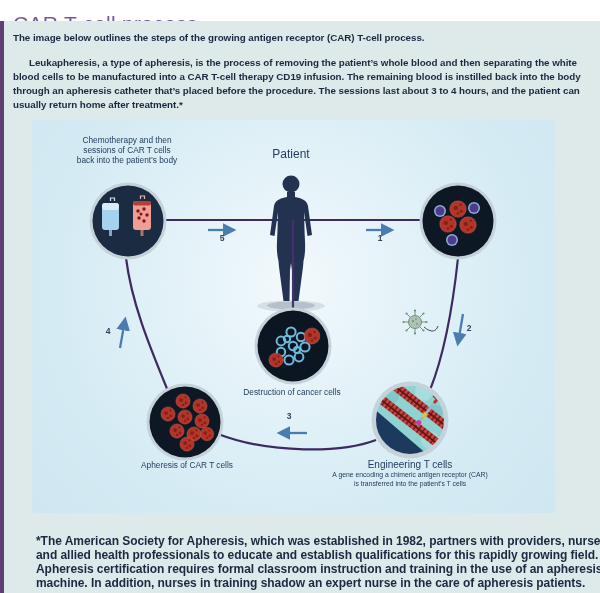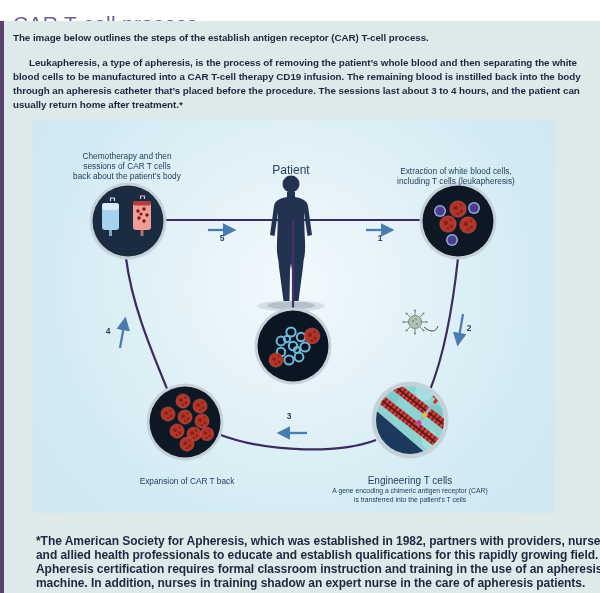--- a/index.html
+++ b/index.html
@@ -7,21 +7,21 @@
   .page{position:relative;width:600px;height:593px;background:#ffffff;overflow:hidden;}
   .left-rule{position:absolute;left:0;top:21px;width:4px;height:572px;background:#5d4070;}
   .content-bg{position:absolute;left:4px;top:21px;width:596px;height:572px;background:#dee9e9;}
   .page-title{position:absolute;left:13px;top:-2px;font-size:21px;letter-spacing:.3px;color:#6f5c92;font-weight:500;}
   .intro{position:absolute;left:13px;top:31px;width:577px;font-size:9.8px;line-height:13.9px;font-weight:700;color:#1b2940;letter-spacing:-0.05px;}
   .intro .para{text-indent:16px;margin-top:11px;}
   .footnote{position:absolute;left:8px;top:534px;width:578px;font-size:12px;line-height:14px;font-weight:700;color:#1b2940;letter-spacing:-0.05px;margin-left:28px;}
   .diagram{position:absolute;left:32px;top:120px;width:523px;height:393px;border-radius:3px;
     background:radial-gradient(circle at 50% 42%, #f2f9fc 0%, #e3f2f8 35%, #d5ebf4 68%, #cfe7f1 100%);}
   .diagram svg{position:absolute;left:0;top:0;}
-  .lbl{position:absolute;text-align:center;font-size:8.3px;line-height:9.9px;color:#25405f;font-weight:500;margin-top:16px;}
+  .lbl{position:absolute;text-align:center;font-size:8.3px;line-height:9.9px;color:#25405f;font-weight:500;}
   .lbl-chemo{left:20px;top:16px;width:150px;}
   .lbl-patient{left:219px;top:30px;width:80px;font-size:12px;}
   .lbl-extraction{left:338px;top:31px;width:172px;}
   .lbl-destruction{left:180px;top:268px;width:160px;}
   .lbl-expansion{left:75px;top:341px;width:160px;}
   .lbl-engineering{left:308px;top:340px;width:140px;font-size:10px;}
   .lbl-eng-sub{left:278px;top:351px;width:200px;font-size:6.8px;line-height:8.6px;font-weight:400;}
   .stepnum{position:absolute;width:14px;text-align:center;font-size:8.5px;font-weight:600;color:#33435e;}
   .n1{left:341px;top:113px;}
   .n2{left:430px;top:203px;}
@@ -31,21 +31,21 @@
 </style>
 </head>
 <body>
 
 <div class="page">
   <h1 class="page-title">CAR T-cell process</h1>
   <div class="left-rule"></div>
   <div class="content-bg"></div>
 
   <div class="intro">
-    <div>The image below outlines the steps of the establish antigen receptor (CAR) T-cell process.</div>
+    <div>The image below outlines the steps of the growing antigen receptor (CAR) T-cell process.</div>
     <div class="para">Leukapheresis, a type of apheresis, is the process of removing the patient’s whole blood and then separating the white blood cells to be manufactured into a CAR T-cell therapy CD19 infusion. The remaining blood is instilled back into the body through an apheresis catheter that’s placed before the procedure. The sessions last about 3 to 4 hours, and the patient can usually return home after treatment.*</div>
   </div>
 
   <div class="diagram">
     <svg width="523" height="393" viewBox="0 0 523 393">
       <defs>
         <marker id="mb" markerWidth="8" markerHeight="8" refX="4.5" refY="3" orient="auto">
           <path d="M0,0 L6,3 L0,6 Z" fill="#4a7cb0"></path>
         </marker>
         <g id="rc">
@@ -216,28 +216,25 @@
         <circle cx="-2" cy="-1" r="1.2" fill="#7d9c89"></circle>
           <circle cx="2" cy="2" r="1.1" fill="#7d9c89"></circle>
         <circle cx="1" cy="-3" r="1" fill="#7d9c89"></circle>
         <path d="M 9,5 C 16,11 21,10 23,4" fill="none" stroke="#4a4a5a" stroke-width="1"></path>
       </g>
     </svg>
 
     <div class="lbl lbl-chemo">
       <div>Chemotherapy and then</div>
       <div>sessions of CAR T cells</div>
-      <div>back about the patient’s body</div>
+      <div>back into the patient’s body</div>
     </div>
     <div class="lbl lbl-patient">Patient</div>
-    <div class="lbl lbl-extraction">
-      <div>Extraction of white blood cells,</div>
-      <div>including T cells (leukapheresis)</div>
-    </div>
-    <div class="lbl lbl-expansion">Expansion of CAR T back</div>
+    <div class="lbl lbl-destruction">Destruction of cancer cells</div>
+    <div class="lbl lbl-expansion">Apheresis of CAR T cells</div>
     <div class="lbl lbl-engineering">Engineering T cells</div>
     <div class="lbl lbl-eng-sub">
       <div>A gene encoding a chimeric antigen receptor (CAR)</div>
       <div>is transferred into the patient’s T cells</div>
     </div>
 
     <div class="stepnum n1">1</div>
     <div class="stepnum n2">2</div>
     <div class="stepnum n3">3</div>
     <div class="stepnum n4">4</div>

